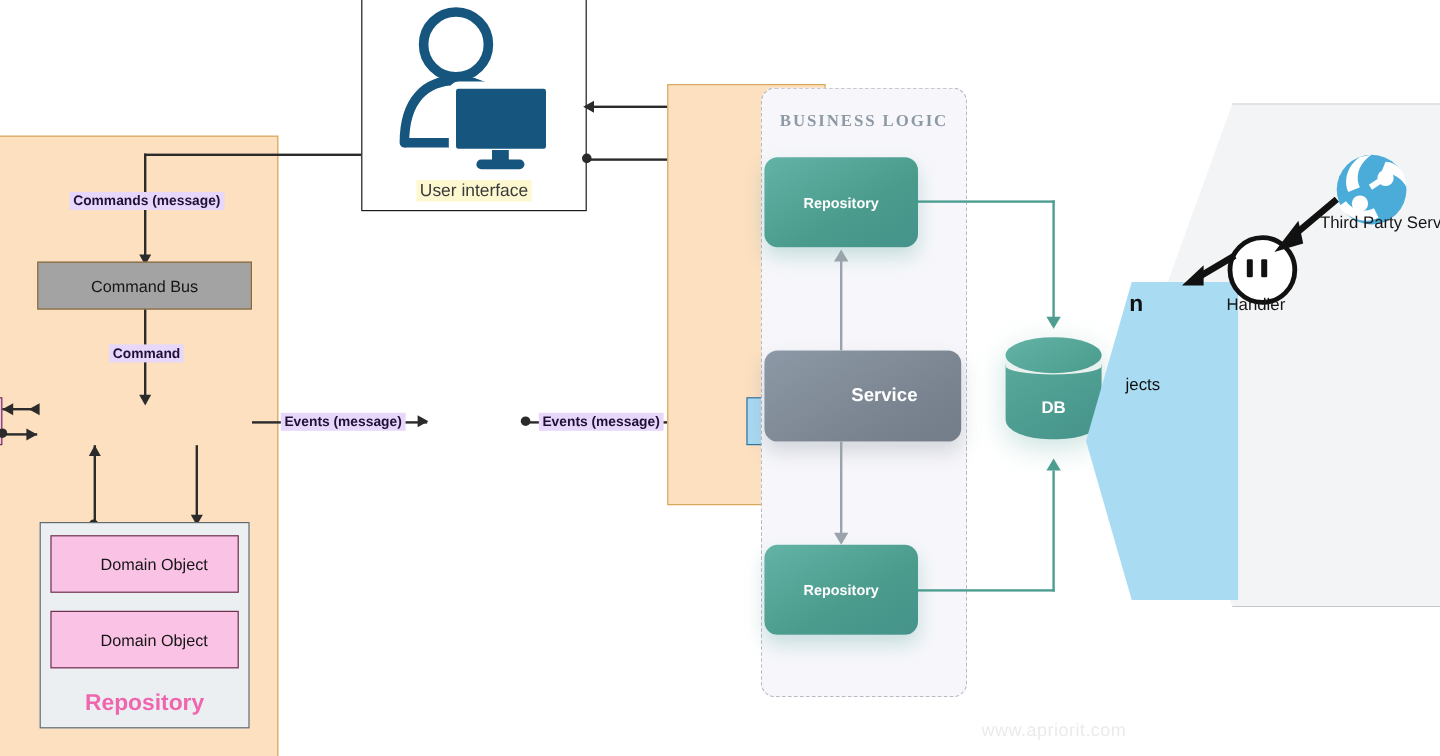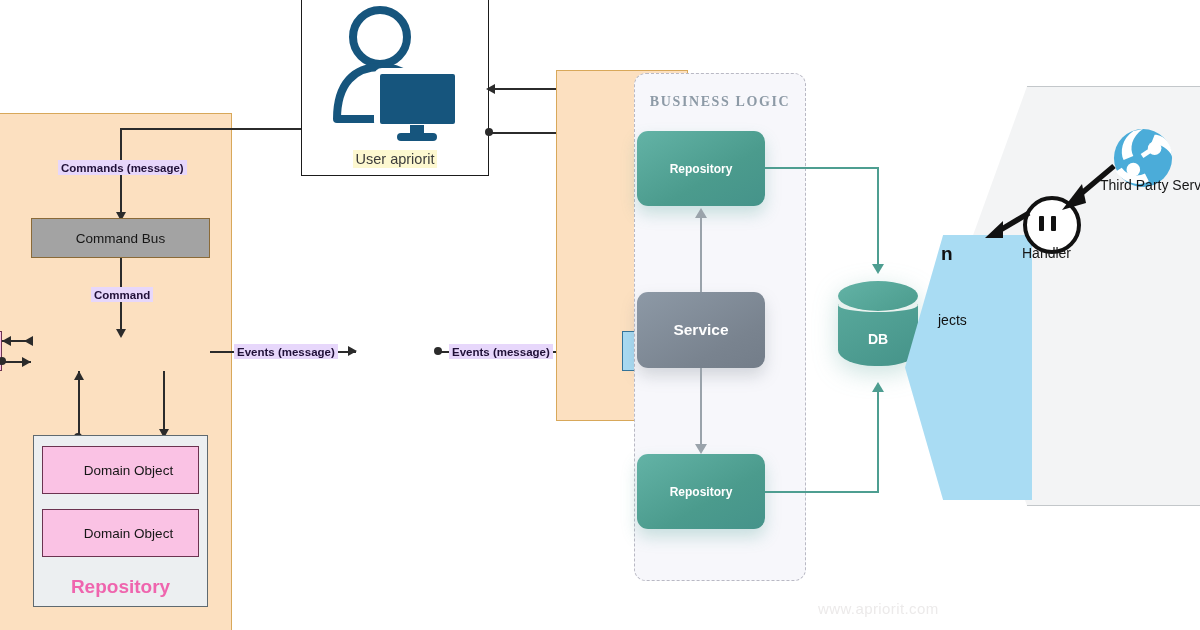--- a/index.html
+++ b/index.html
@@ -108,21 +108,21 @@
     box-shadow: 0 8px 16px rgba(80,160,150,.28);
     display: flex; align-items: center; justify-content: center;
     color: #ffffff; font-weight: bold; font-size: 12px;
   }
   .gray-box {
     position: absolute;
     border-radius: 11px;
     background: linear-gradient(150deg, #8d99a6 0%, #79838f 70%, #737d89 100%);
     box-shadow: 0 8px 16px rgba(120,130,140,.28);
     display: flex; align-items: center; justify-content: center;
-    color: #ffffff; font-weight: bold; font-size: 15.5px;
+    color: #ffffff; font-weight: bold; font-size: 15.5px; padding-left: 36px;
   }
 
   .teal-line { position: absolute; background: #4e9e91; }
   .teal-h { height: 2.2px; }
   .teal-v { width: 2.2px; }
   .t-ar-d { position:absolute;width:0;height:0;border-top:10px solid #4e9e91;border-left:6px solid transparent;border-right:6px solid transparent; }
   .t-ar-u { position:absolute;width:0;height:0;border-bottom:10px solid #4e9e91;border-left:6px solid transparent;border-right:6px solid transparent; }
 
   .gray-line { position: absolute; background: #9aa3ab; }
   .gl-v { width: 2.4px; }
@@ -254,21 +254,21 @@
   <div class="node ui-card" style="left:301px; top:-2px; width:188px; height:178px;">
     <svg width="188" height="150" viewBox="0 0 188 150">
       <circle cx="78" cy="38" r="27" fill="none" stroke="#16557d" stroke-width="8"></circle>
       <path d="M35 120 C35 84 53 68 78 68 C100 68 117 80 123 100" fill="none" stroke="#16557d" stroke-width="8" stroke-linecap="round"></path>
       <path d="M35 120 L83 120" fill="none" stroke="#16557d" stroke-width="8"></path>
       <rect x="75" y="72" width="81" height="56" rx="5" fill="#16557d" stroke="#ffffff" stroke-width="6"></rect>
       <rect x="108" y="126" width="14" height="11" fill="#16557d"></rect>
       <rect x="95" y="134" width="40" height="8" rx="4" fill="#16557d"></rect>
     </svg>
     <div class="ui-label">
-      <span>User apriorit</span>
+      <span>User interface</span>
     </div>
   </div>
 
   <div class="line-h" style="left:489px; top:88px; width:110px;"></div>
   <div class="arrow ar-l" style="left:486px; top:84px;"></div>
   <div class="chip" style="left:577px; top:81px;">Query res</div>
 
   <div class="line-h" style="left:489px; top:132px; width:120px;"></div>
   <div class="dot" style="left:485px; top:128px;"></div>
   <div class="chip" style="left:592px; top:125px;">Query</div>

